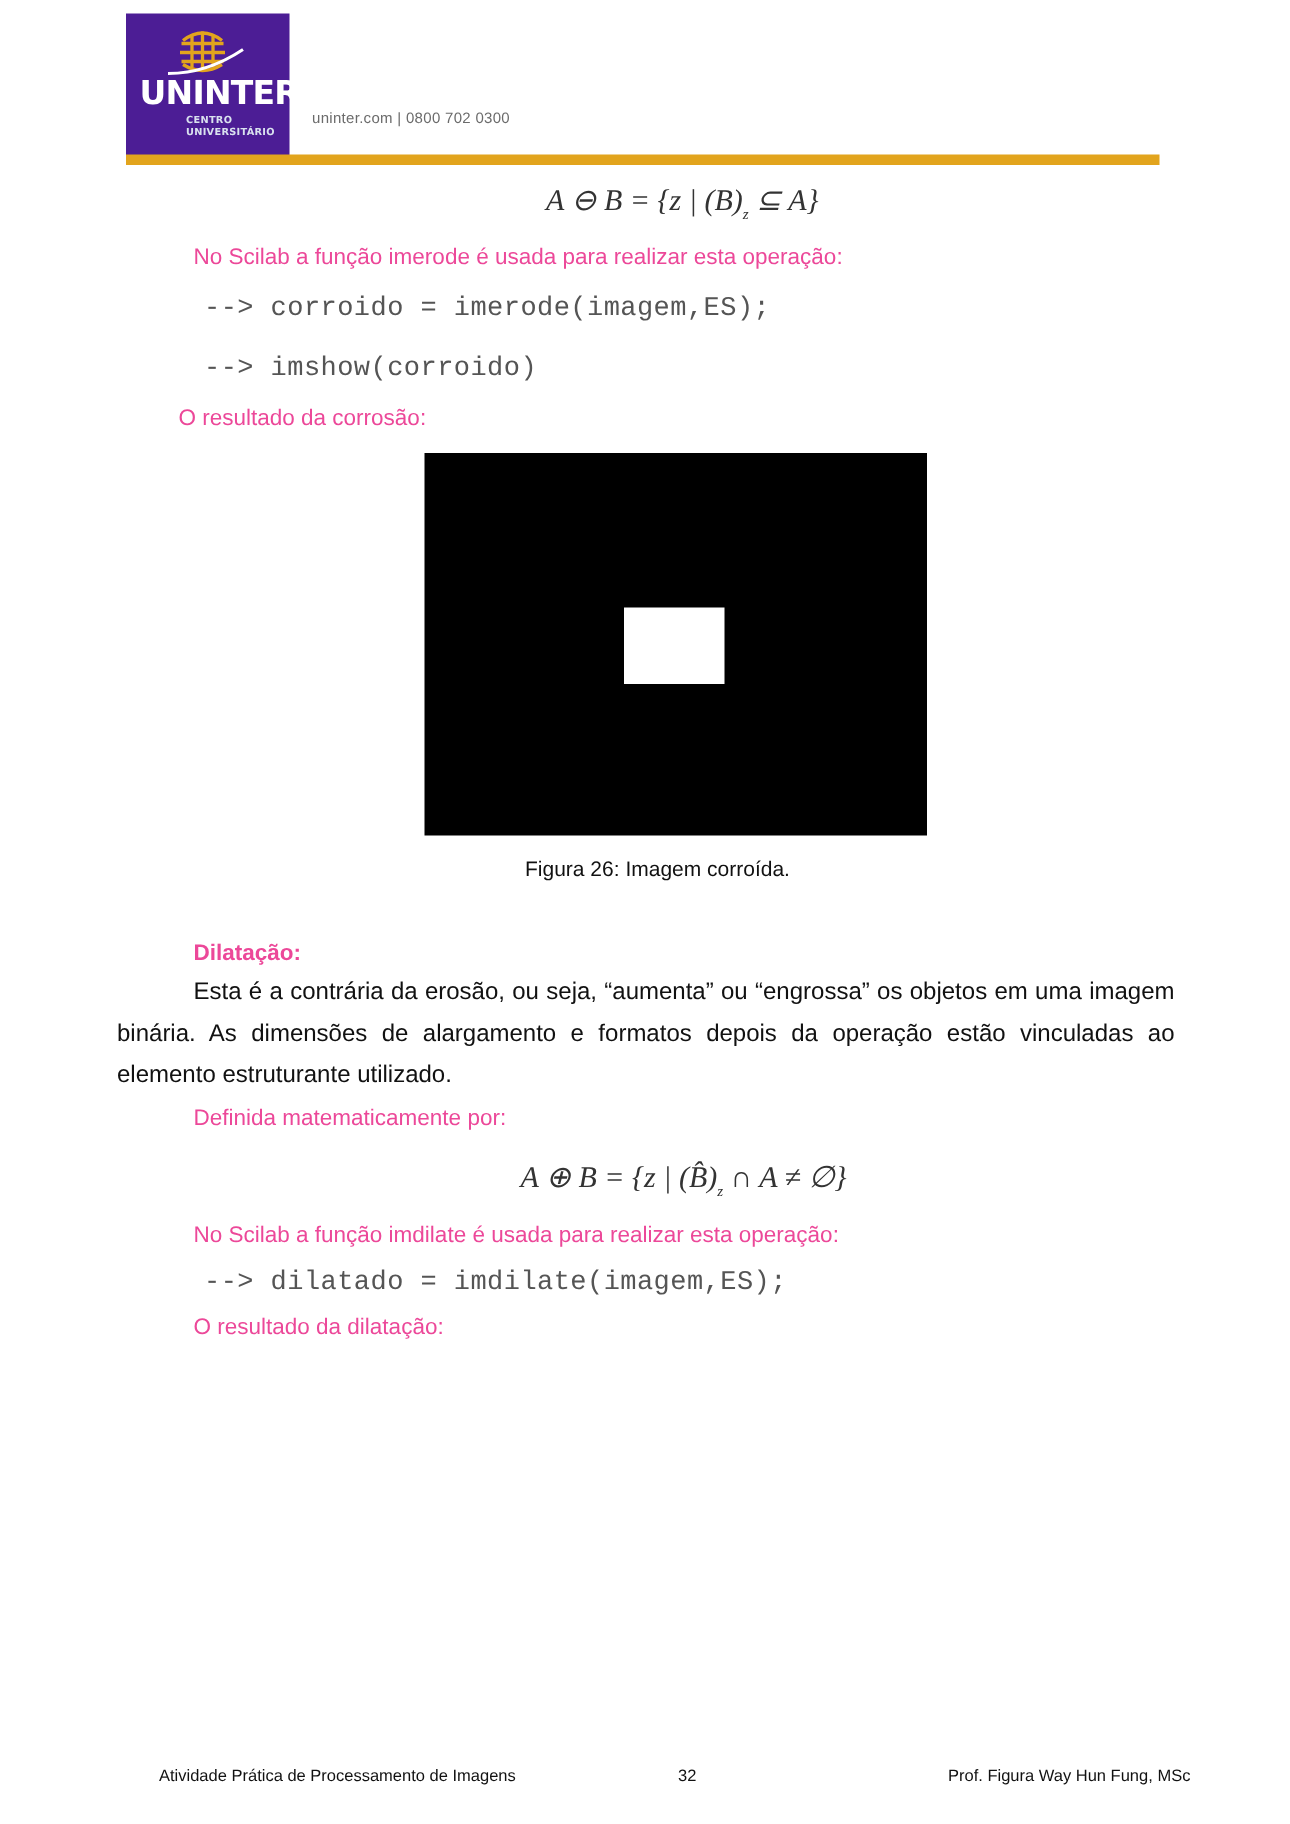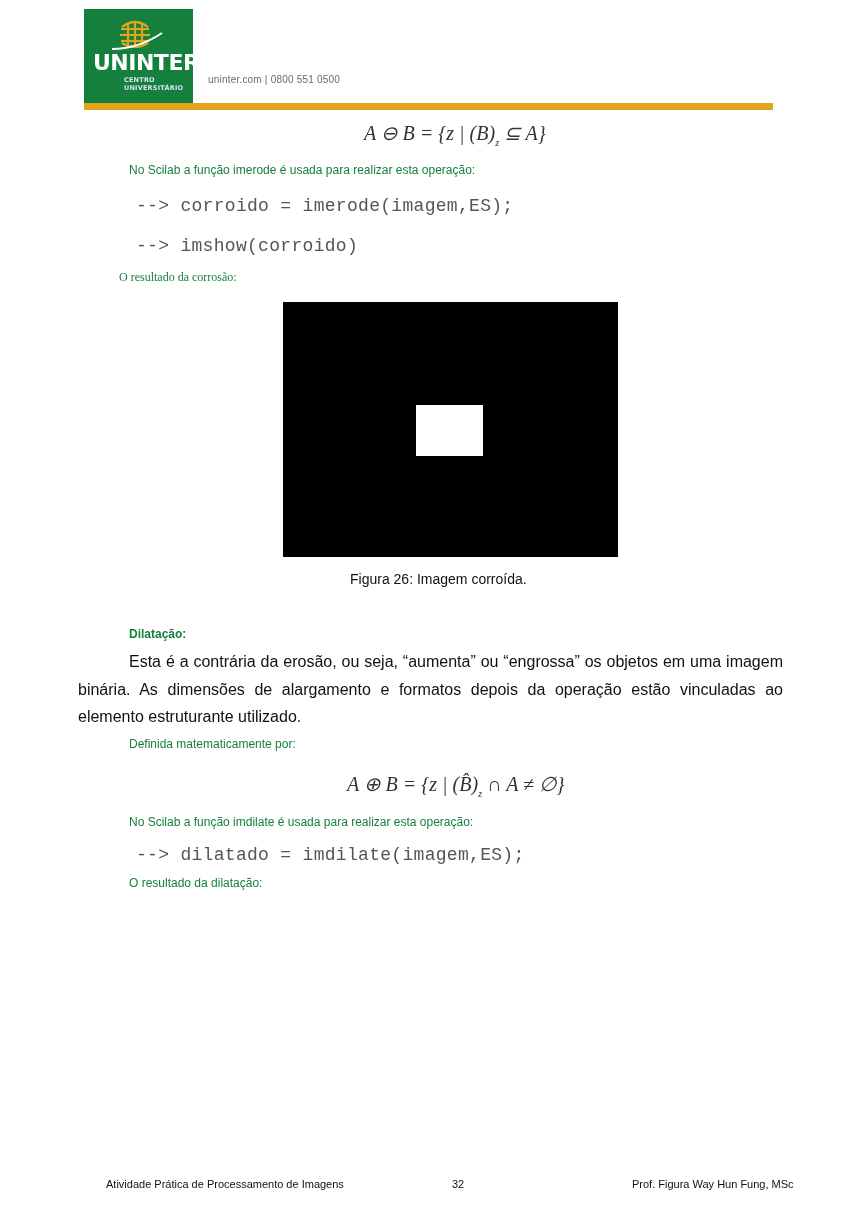--- a/index.html
+++ b/index.html
@@ -1,21 +1,21 @@
 <!DOCTYPE html>
 <html><head>
   <meta charset="utf-8">
   <style>
     * { box-sizing: border-box; margin: 0; padding: 0; }
     html, body { width: 860px; height: 1216px; background: #ffffff; overflow: hidden; }
     body { position: relative; font-family: "Liberation Sans", sans-serif; color: #111; }
 
     .logo-box {
       position: absolute; left: 84px; top: 9px; width: 109px; height: 97px;
-      background: #15803d;
+      background: #4c1d95;
     }
     .logo-globe { position: absolute; left: 24px; top: 10px; width: 58px; height: 34px; }
     .logo-name {
       position: absolute; left: 9px; top: 41px;
       font-family: "DejaVu Sans", sans-serif; font-weight: bold; font-size: 22px;
       color: #ffffff; letter-spacing: -0.5px;
     }
     .logo-sub {
       position: absolute; left: 40px; top: 67px;
       font-family: "DejaVu Sans", sans-serif; font-weight: bold; font-size: 6.5px;
@@ -29,21 +29,21 @@
       position: absolute; left: 84px; top: 103px; width: 689px; height: 7px;
       background: #e2a41d;
     }
 
     .formula {
       position: absolute; font-family: "Liberation Serif", serif; font-style: italic;
       font-size: 20px; color: #333; white-space: nowrap;
     }
     .formula .sub { font-size: 10px; vertical-align: -6px; }
 
-    .text { position: absolute; font-size: 12px; color: #15803d; white-space: nowrap; }
+    .text { position: absolute; font-size: 15px; color: #ec4899; white-space: nowrap; }
     .code {
       position: absolute; font-family: "Liberation Mono", monospace; font-size: 18px;
       color: #555; white-space: pre; letter-spacing: 0.3px;
     }
     .para {
       position: absolute; left: 78px; width: 705px; font-size: 16px; line-height: 27.5px;
       text-align: justify; color: #111; font-family: "Liberation Sans", sans-serif;
     }
     .para .indent { display: inline-block; width: 51px; }
     .bold { font-weight: bold; }
@@ -76,32 +76,32 @@
       <path d="M14 24 Q27 32 40 24"></path>
     </g>
     <path d="M4 30 Q30 30 54 14" stroke="#ffffff" stroke-width="2" fill="none"></path>
   </svg>
   <div class="logo-name">UNINTER</div>
   <div class="logo-sub">
     <div>CENTRO</div>
     <div>UNIVERSITÁRIO</div>
   </div>
 </div>
-<div class="header-contact">uninter.com  |  0800 551 0500</div>
+<div class="header-contact">uninter.com  |  0800 702 0300</div>
 <div class="gold-bar"></div>
 
 <div class="formula" style="left:364px; top:121px;">
   <span>A ⊖ B = {z | (B)</span><span class="sub">z</span><span> ⊆ A}</span>
 </div>
 
 <div class="text" style="left:129px; top:163px;">No Scilab a função imerode é usada para realizar esta operação:</div>
 <div class="code" style="left:136px; top:196px;">--&gt; corroido = imerode(imagem,ES);</div>
 <div class="code" style="left:136px; top:236px;">--&gt; imshow(corroido)</div>
 
-<div class="text" style="left:119px; top:270px;font-family:Liberation Serif, serif;">O resultado da corrosão:</div>
+<div class="text" style="left:119px; top:270px;">O resultado da corrosão:</div>
 
 <div class="figure-img">
   <div class="figure-rect"></div>
 </div>
 <div class="caption" style="left:350px; top:571px;">Figura 26: Imagem corroída.</div>
 
 <div class="text bold" style="left:129px; top:627px;">Dilatação:</div>
 
 <div class="para" style="top:648px;"><span class="indent"></span><span>Esta é a contrária da erosão, ou seja, “aumenta” ou “engrossa” os objetos em uma imagem binária. As dimensões de alargamento e formatos depois da operação estão vinculadas ao elemento estruturante utilizado.</span></div>
 

